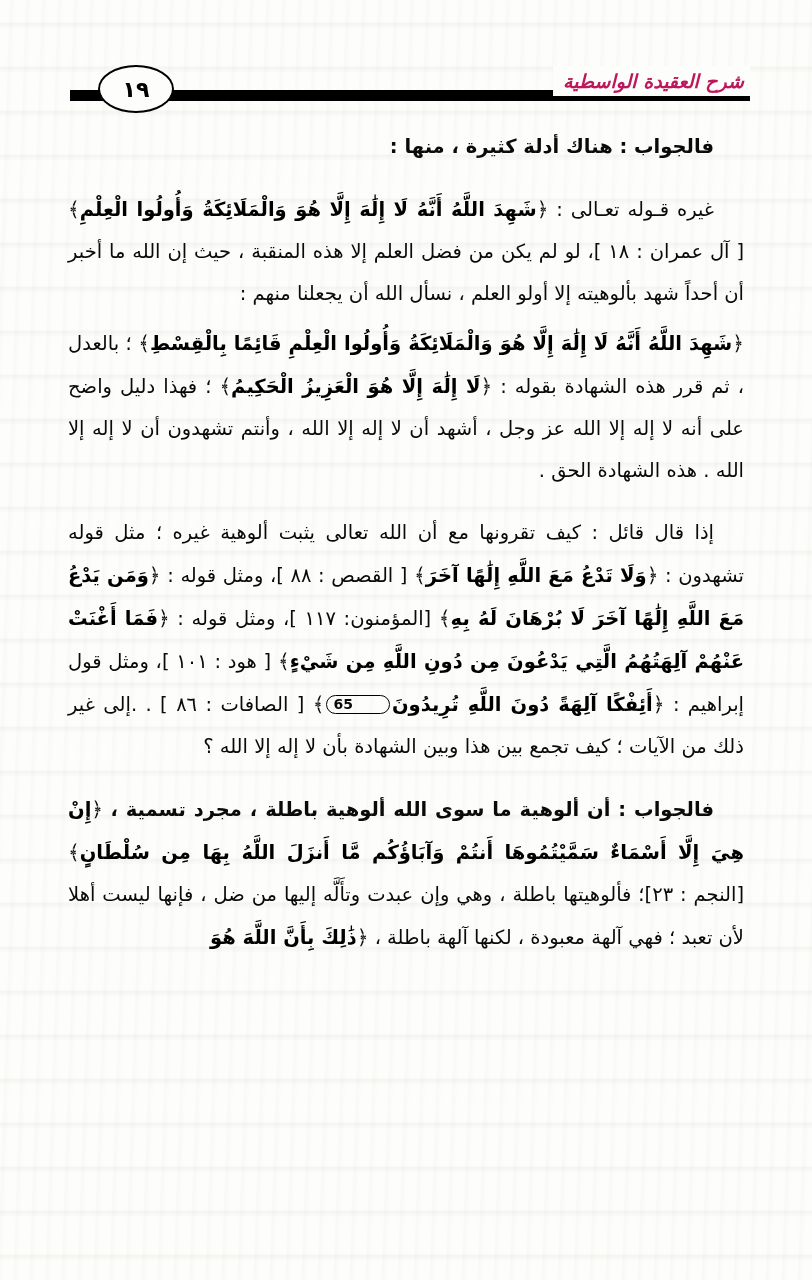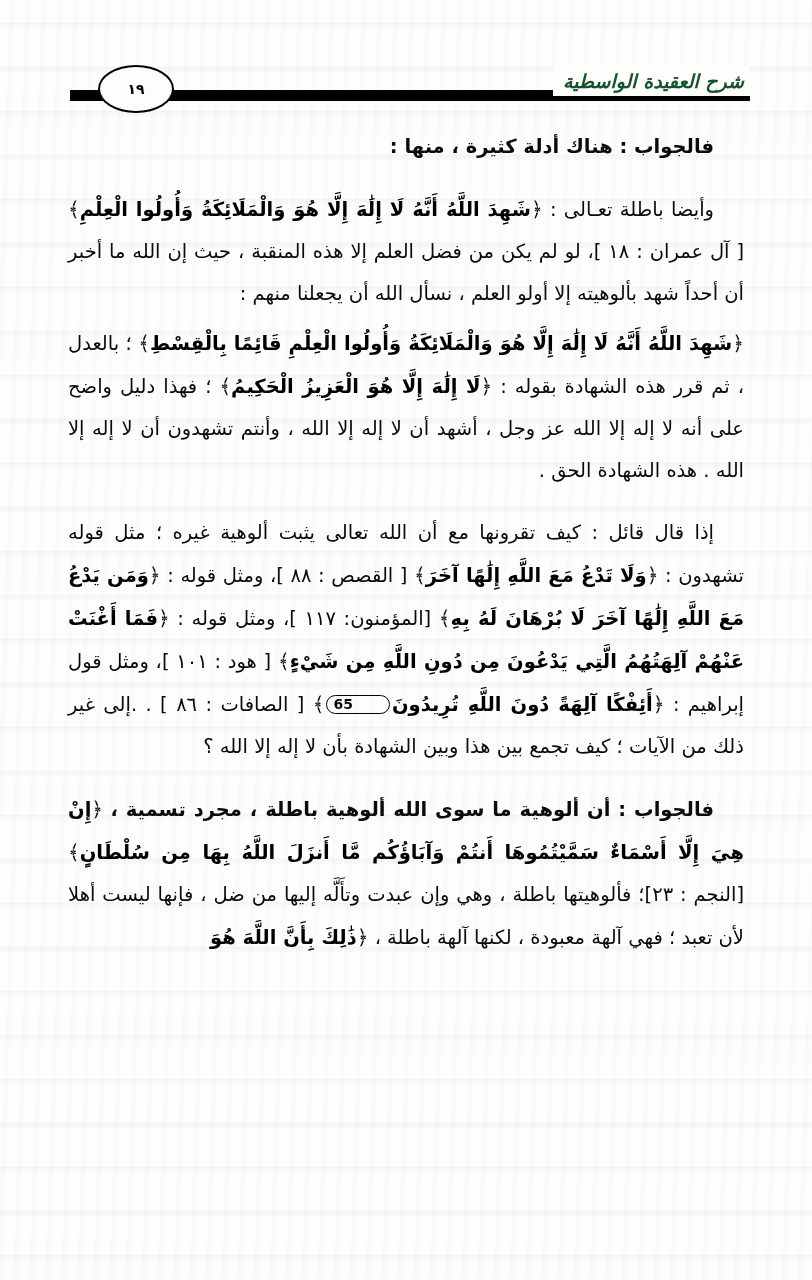--- a/index.html
+++ b/index.html
@@ -70,40 +70,40 @@
     background: #000;
   }
   .header-title {
     position: absolute;
     top: -2px;
     right: 0;
     font-family: "DejaVu Sans", sans-serif;
     font-size: 19px;
     font-weight: bold;
     font-style: italic;
-    color: #14532d;
+    color: #be185d;
     background: #fdfdfb;
     padding: 0 6px 0 10px;
     letter-spacing: -0.5px;
     white-space: nowrap;
     line-height: 30px;
   }
   .page-number-badge {
     position: absolute;
     top: -3px;
     left: 36px;
     width: 72px;
     height: 44px;
     border: 2.5px solid #000;
     border-radius: 50%;
     background: #fdfdfb;
     display: flex;
     align-items: center;
     justify-content: center;
-    font-size: 14px;
+    font-size: 22px;
     font-weight: bold;
     color: #000;
     letter-spacing: 1px;
   }
 
   
   .content {
     position: absolute;
     top: 126px;
     right: 68px;
@@ -169,21 +169,21 @@
     <div class="header-title">شرح العقيدة الواسطية</div>
     <div class="page-number-badge">١٩</div>
   </div>
 
   <div class="content">
 
     <p class="para"><span class="b">فالجواب : هناك أدلة كثيرة ، منها :</span></p>
 
 
 
-    <p class="para gap"><span>وأيضا باطلة تعـالى :</span>
+    <p class="para gap"><span>غيره قـوله تعـالى :</span>
       <span class="brace">﴿</span><span class="ayah">شَهِدَ اللَّهُ أَنَّهُ لَا إِلَٰهَ إِلَّا هُوَ وَالْمَلَائِكَةُ وَأُولُوا الْعِلْمِ</span><span class="brace">﴾</span>
       <span class="ref">[ آل عمران : ١٨ ]</span><span>، لو لم يكن من فضل العلم إلا هذه المنقبة ، حيث إن الله ما أخبر أن أحداً شهد بألوهيته إلا أولو العلم ، نسأل الله أن يجعلنا منهم :</span></p>
 
     <p class="para noindent"><span class="brace">﴿</span><span class="ayah">شَهِدَ اللَّهُ أَنَّهُ لَا إِلَٰهَ إِلَّا هُوَ وَالْمَلَائِكَةُ وَأُولُوا الْعِلْمِ قَائِمًا بِالْقِسْطِ</span><span class="brace">﴾</span>
       <span>؛ بالعدل ، ثم قرر هذه الشهادة بقوله :</span>
       <span class="brace">﴿</span><span class="ayah">لَا إِلَٰهَ إِلَّا هُوَ الْعَزِيزُ الْحَكِيمُ</span><span class="brace">﴾</span>
       <span>؛ فهذا دليل واضح على أنه لا إله إلا الله عز وجل ، أشهد أن لا إله إلا الله ، وأنتم تشهدون أن لا إله إلا الله . هذه الشهادة الحق .</span></p>
 
     <p class="para gap"><span>إذا قال قائل : كيف تقرونها مع أن الله تعالى يثبت ألوهية غيره ؛ مثل قوله تشهدون :</span>
       <span class="brace">﴿</span><span class="ayah">وَلَا تَدْعُ مَعَ اللَّهِ إِلَٰهًا آخَرَ</span><span class="brace">﴾</span>

